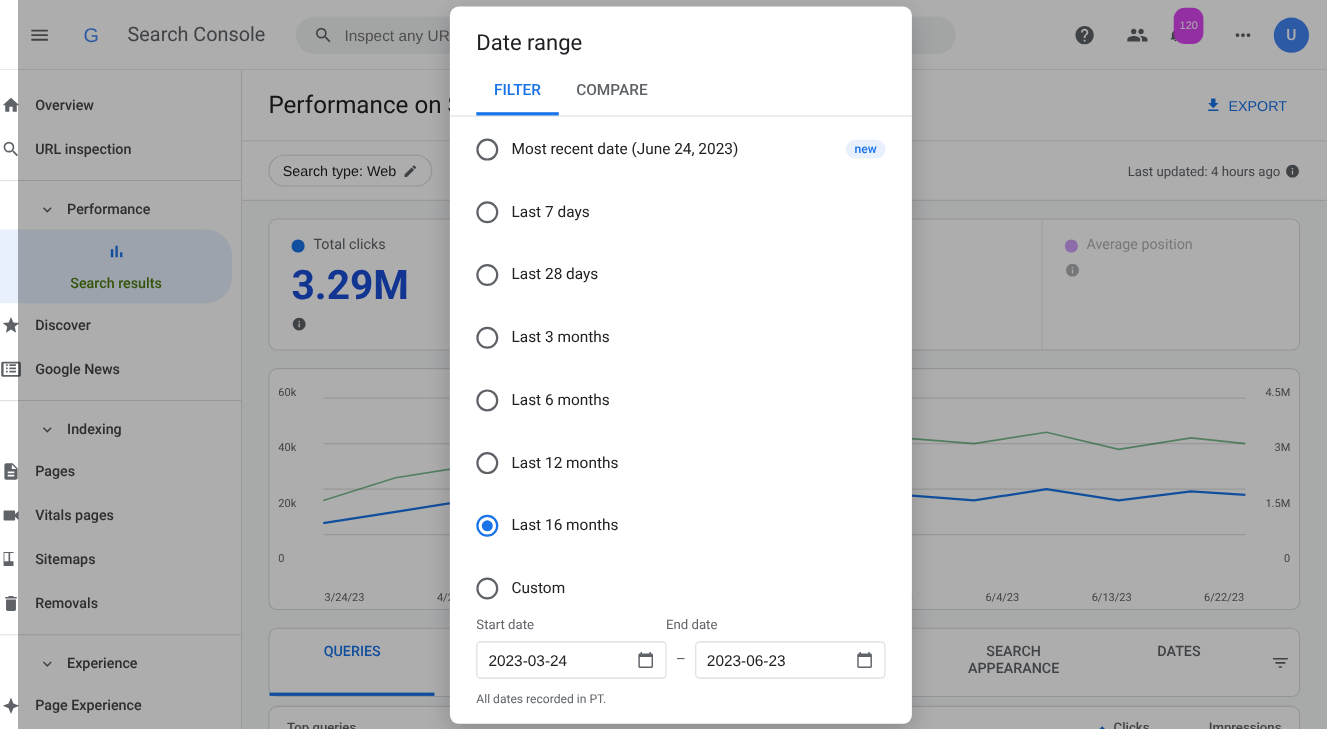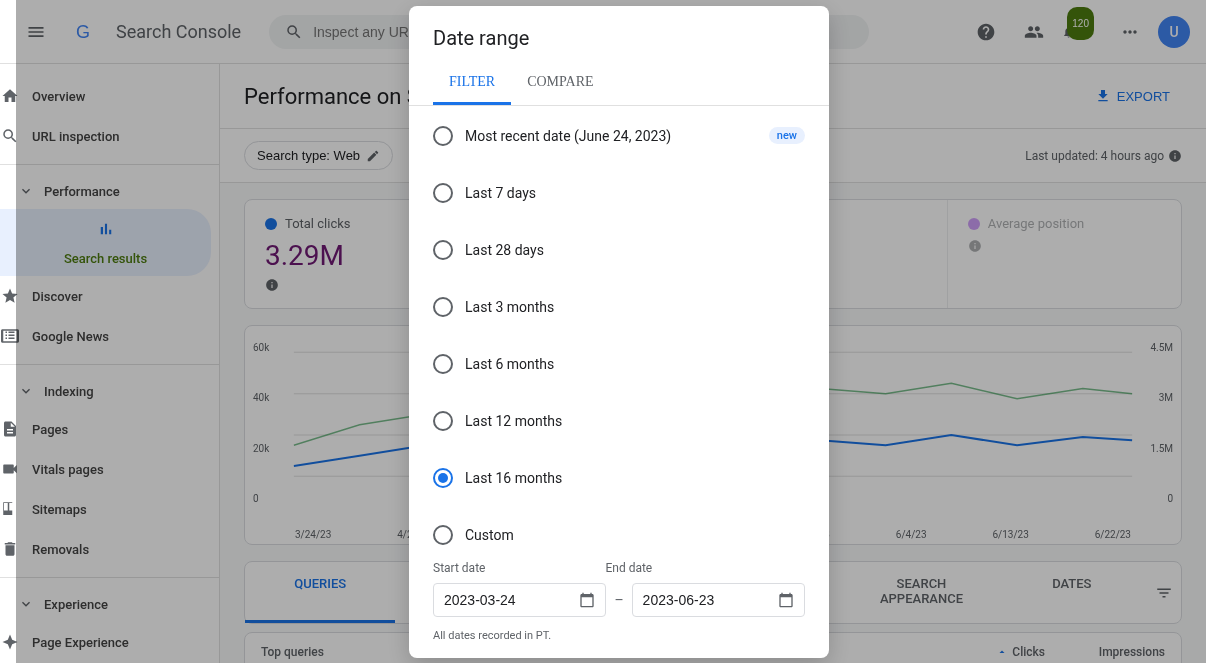--- a/index.html
+++ b/index.html
@@ -14,49 +14,49 @@
 
     
     .hamburger-btn { width: 40px; height: 40px; display: flex; align-items: center; justify-content: center; cursor: pointer; border-radius: 50%; border: none; background: transparent; }
     .logo-area { display: flex; align-items: center; gap: 8px; }
     .product-name { font-size: 18px; color: #5f6368; font-weight: 400; }
     .search-bar { flex: 1; max-width: 600px; margin: 0 16px; }
     .search-input-wrapper { display: flex; align-items: center; background: #f1f3f4; border-radius: 24px; padding: 8px 16px; gap: 10px; }
     .search-input { border: none; background: transparent; font-size: 14px; flex: 1; outline: none; color: #202124; }
     .top-bar-actions { display: flex; align-items: center; gap: 8px; margin-left: auto; }
     .icon-btn { width: 40px; height: 40px; display: flex; align-items: center; justify-content: center; cursor: pointer; border-radius: 50%; border: none; background: transparent; color: #5f6368; }
-    .notif-badge { background: #4d7c0f; color: #fff; font-size: 10px; border-radius: 10px; padding: 11px 5px; position: relative; top: -8px; left: -8px; font-weight: 500; }
+    .notif-badge { background: #d946ef; color: #fff; font-size: 10px; border-radius: 10px; padding: 11px 5px; position: relative; top: -8px; left: -8px; font-weight: 500; }
     .avatar { width: 32px; height: 32px; border-radius: 50%; background: #4285f4; color: #fff; display: flex; align-items: center; justify-content: center; font-size: 14px; font-weight: 500; cursor: pointer; }
 
     
     .sidebar-section { padding: 4px 0; }
     .sidebar-section + .sidebar-section { border-top: 1px solid #e0e0e0; margin-top: 4px; padding-top: 8px; }
     .sidebar-item { display: flex; align-items: center; gap: 12px; padding: 10px 0; cursor: pointer; border-radius: 0 24px 24px 0; margin-right: 8px; color: #444; font-size: 13px; font-weight: 500; }
     .sidebar-item.active { background: #e8f0fe; color: #4d7c0f; flex-direction: column; }
     .sidebar-item .icon { width: 20px; height: 20px; display: flex; align-items: center; justify-content: center; flex-shrink: 0; }
-    .sidebar-group-header { display: flex; align-items: center; gap: 8px; padding: 8px 16px; cursor: pointer; color: #444; font-size: 13px; font-weight: 500; }
+    .sidebar-group-header { display: flex; align-items: center; gap: 8px; padding: 8px 33px; cursor: pointer; color: #444; font-size: 13px; font-weight: 500; }
     .sidebar-group-header .icon { width: 20px; height: 20px; display: flex; align-items: center; justify-content: center; }
 
     
     .page-header { background: #fff; padding: 16px 24px; border-bottom: 1px solid #e0e0e0; display: flex; align-items: center; justify-content: space-between; }
     .page-title { font-size: 22px; font-weight: 400; color: #202124; }
     .export-btn { display: flex; align-items: center; gap: 6px; border: none; background: transparent; cursor: pointer; color: #1a73e8; font-size: 13px; font-weight: 500; padding: 8px 12px; border-radius: 4px; }
 
     
     .filter-bar { background: #fff; padding: 12px 24px; border-bottom: 1px solid #e0e0e0; display: flex; align-items: center; gap: 12px; }
     .filter-chip { display: flex; align-items: center; gap: 6px; border: 1px solid #dadce0; border-radius: 16px; padding: 6px 12px; font-size: 13px; cursor: pointer; background: #fff; color: #202124; }
     .last-updated { margin-left: auto; font-size: 12px; color: #5f6368; display: flex; align-items: center; gap: 4px; }
 
     
     .metrics-row { display: flex; gap: 0; background: #fff; margin: 16px 24px; border-radius: 8px; border: 1px solid #dadce0; overflow: hidden; }
     .metric-card { flex: 1; padding: 16px 20px; border-right: 1px solid #dadce0; }
     .metric-card:last-child { border-right: none; }
     .metric-header { display: flex; align-items: center; gap: 8px; font-size: 13px; color: #5f6368; margin-bottom: 8px; }
     .metric-dot { width: 12px; height: 12px; border-radius: 50%; }
-    .metric-value { font-size: 28px; font-weight: 400; color: #701a75; }
+    .metric-value { font-size: 37px; font-weight: 700; color: #1d4ed8; }
     .metric-badge { display: flex; align-items: center; gap: 4px; margin-top: 6px; }
     .metric-card.dimmed { opacity: 0.5; }
 
     
     .chart-container { background: #fff; margin: 0 24px 16px; border-radius: 8px; border: 1px solid #dadce0; padding: 16px; height: 220px; position: relative; }
     .chart-labels-y-left { position: absolute; left: 8px; top: 16px; bottom: 40px; display: flex; flex-direction: column; justify-content: space-between; font-size: 10px; color: #5f6368; }
     .chart-labels-y-right { position: absolute; right: 8px; top: 16px; bottom: 40px; display: flex; flex-direction: column; justify-content: space-between; font-size: 10px; color: #5f6368; text-align: right; }
     .chart-labels-x { position: absolute; bottom: 8px; left: 40px; right: 40px; display: flex; justify-content: space-between; font-size: 10px; color: #5f6368; }
     .chart-svg { width: 100%; height: 100%; }
 
@@ -70,21 +70,21 @@
     .table-header { display: flex; padding: 12px 16px; border-bottom: 1px solid #e0e0e0; font-size: 12px; color: #5f6368; font-weight: 500; }
     .col-query { flex: 1; }
     .col-clicks { width: 120px; text-align: right; display: flex; align-items: center; justify-content: flex-end; gap: 4px; }
     .col-impressions { width: 120px; text-align: right; }
     .filter-sort-btn { margin-left: auto; border: none; background: transparent; cursor: pointer; color: #5f6368; padding: 4px 8px; border-radius: 4px; }
 
     
     .modal-overlay { position: fixed; top: 0; left: 16px; width: 100%; height: 100%; background: rgba(0,0,0,0.32); z-index: 100; display: flex; align-items: center; justify-content: center; }
     .modal { background: #fff; border-radius: 8px; width: 420px; overflow: hidden; box-shadow: 0 8px 24px rgba(0,0,0,0.2); }
     .modal-title { font-size: 20px; font-weight: 400; color: #202124; padding: 20px 24px 12px; }
-    .modal-tabs { display: flex; border-bottom: 1px solid #e0e0e0; padding: 0 24px; font-family: Liberation Serif, serif; }
+    .modal-tabs { display: flex; border-bottom: 1px solid #e0e0e0; padding: 0 24px; }
     .modal-tab { padding: 12px 16px; font-size: 14px; font-weight: 500; cursor: pointer; border-bottom: 3px solid transparent; color: #5f6368; }
     .modal-tab.active { color: #1a73e8; border-bottom-color: #1a73e8; }
     .modal-body { padding: 8px 24px 16px; }
     .radio-group { display: flex; flex-direction: column; gap: 13px; }
     .radio-item { display: flex; align-items: center; gap: 12px; padding: 12px 0; cursor: pointer; }
     .radio-circle { width: 20px; height: 20px; border-radius: 50%; border: 2px solid #5f6368; display: flex; align-items: center; justify-content: center; flex-shrink: 0; }
     .radio-circle.selected { border-color: #1a73e8; }
     .radio-circle.selected::after { content: ''; width: 10px; height: 10px; border-radius: 50%; background: #1a73e8; }
     .radio-label { font-size: 14px; color: #202124; flex: 1; }
     .new-badge { background: #e8f0fe; color: #1a73e8; font-size: 11px; padding: 2px 8px; border-radius: 12px; font-weight: 500; }

